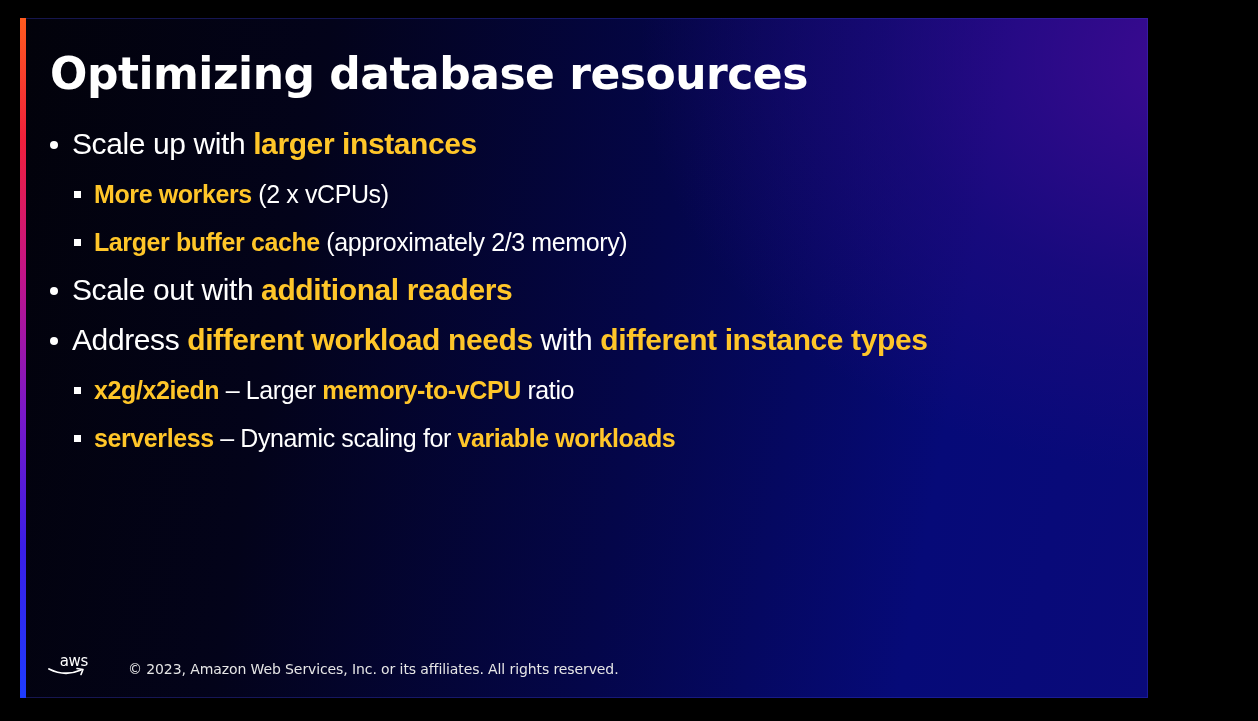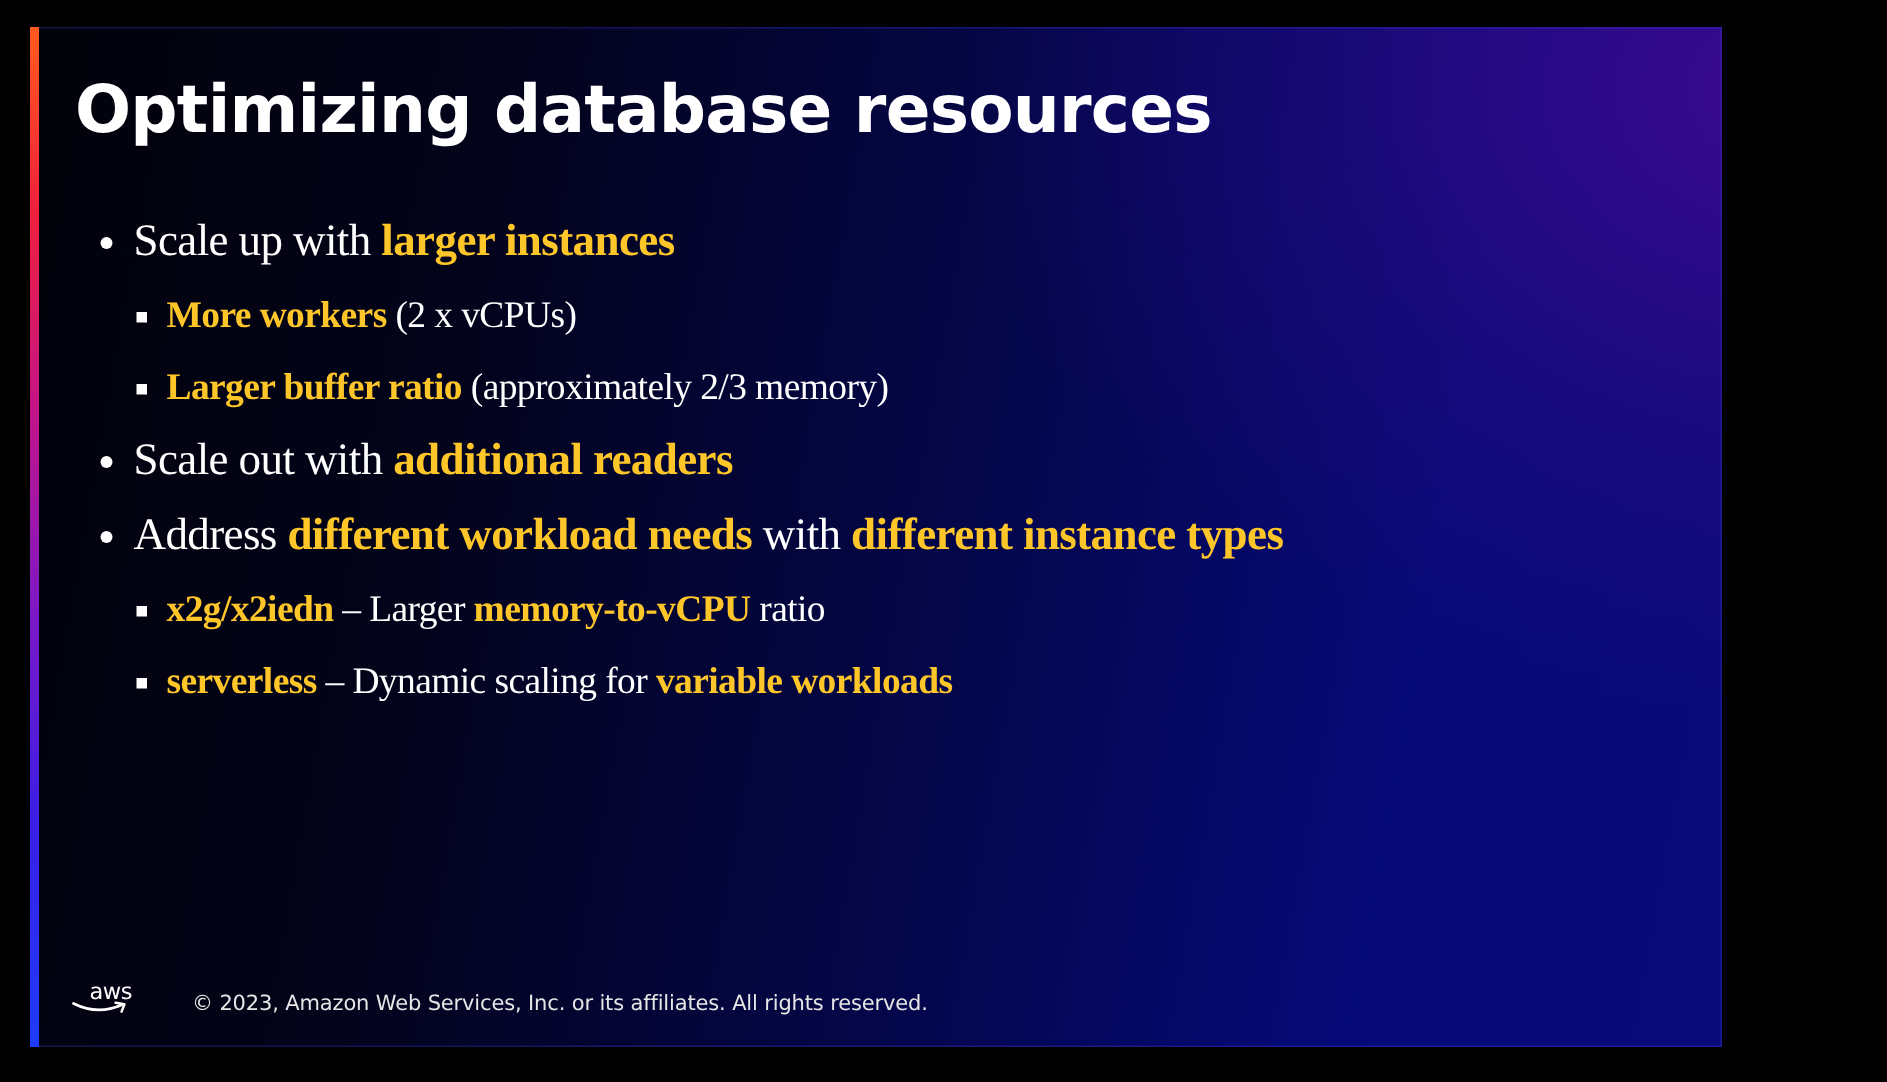--- a/index.html
+++ b/index.html
@@ -45,24 +45,24 @@
       font-weight: bold;
       font-size: 44px;
       letter-spacing: -0.5px;
       color: #ffffff;
       white-space: nowrap;
     }
     .bullets {
       position: absolute;
       left: 30px;
       top: 104px;
-      margin: 17px;
+      margin: 0;
       padding: 0;
       list-style: none;
-      font-family: Liberation Serif, serif;
+      font-family: Liberation Sans, sans-serif;
       color: #ffffff;
     }
     .l1 {
       position: relative;
       font-size: 30px;
       letter-spacing: -0.4px;
       padding-left: 22px;
       height: 50px;
       line-height: 44px;
       white-space: nowrap;
@@ -145,21 +145,21 @@
         <span>Scale up with </span><span class="hl">larger instances</span>
       </li>
 
       <li class="l2">
         <span class="sq"></span>
         <span class="hl">More workers</span><span> (2 x vCPUs)</span>
       </li>
 
       <li class="l2">
         <span class="sq"></span>
-        <span class="hl">Larger buffer ratio</span><span> (approximately 2/3 memory)</span>
+        <span class="hl">Larger buffer cache</span><span> (approximately 2/3 memory)</span>
       </li>
 
       <li class="l1">
         <span class="dot"></span>
         <span>Scale out with </span><span class="hl">additional readers</span>
       </li>
 
 
       <li class="l1">
         <span class="dot"></span>

